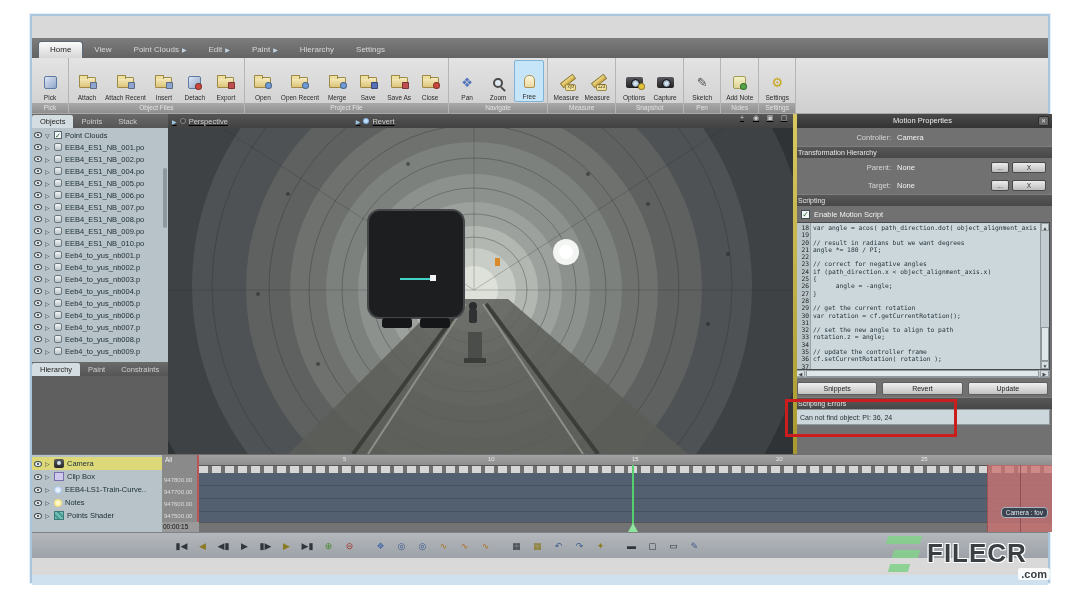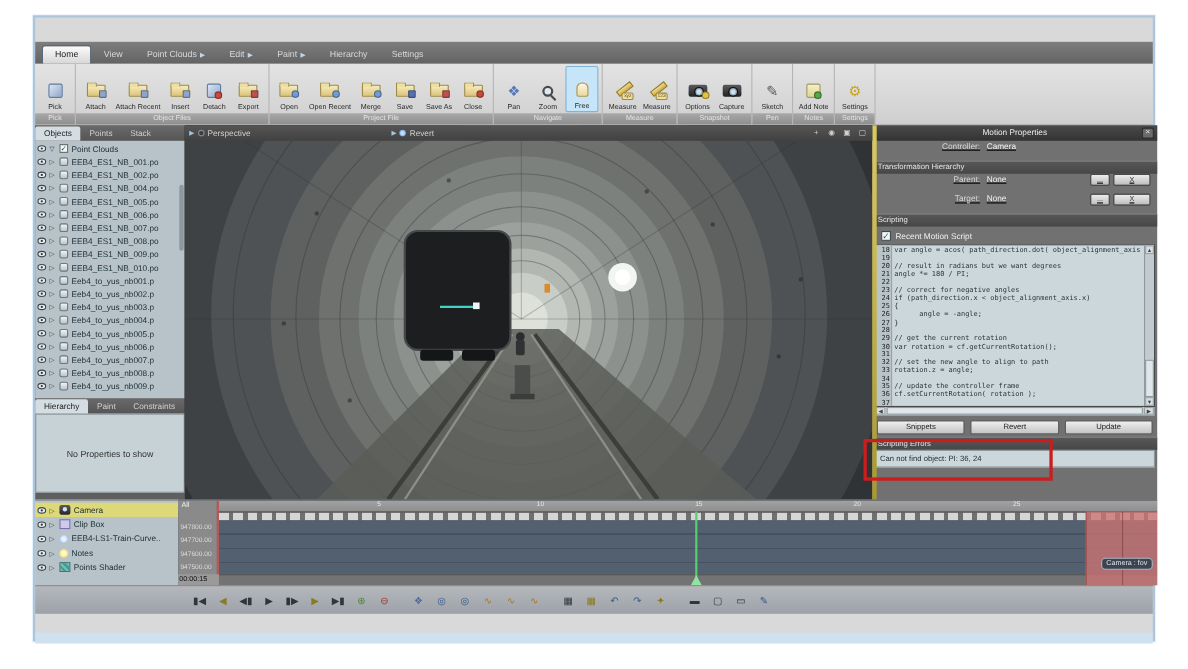--- a/index.html
+++ b/index.html
@@ -89,36 +89,36 @@
     border-radius:2px; flex:none; }
   .chk { width:8px; height:8px; background:#f4f8fa; border:1px solid #5a656b; font-size:7px; line-height:8px;
     color:#1f5c2a; text-align:center; flex:none; }
   #objscroll { position:absolute; right:1px; top:40px; width:4px; height:60px; background:#8d999f; border-radius:2px; }
   #propbody { height:72px; background:#c7d2d6; border:1px solid #8a9499; display:flex; align-items:center; justify-content:center; }
   #propbody .txt { font-size:8px; color:#333; }
 
   
   #viewport { position:absolute; left:136px; top:98px; width:625px; height:340px; background:#222; }
   #vphead { position:absolute; left:0; top:0; width:100%; height:14px; background:linear-gradient(#555,#414141);
-    display:flex; align-items:center; gap:4px; padding:0 4px; z-index:5; }
+    display:flex; gap:4px; padding:0 4px; z-index:5;text-decoration:underline; }
   .vplabel { display:flex; align-items:center; gap:3px; font-size:7.5px; color:#cfcfcf; }
   .vplabel .arr { color:#9fc6e2; font-size:6px; }
   .vpdot { width:6px; height:6px; border-radius:50%; }
   #vphead .spacer { flex:1; }
   .vpico { font-size:7px; color:#cfcfcf; width:10px; text-align:center; }
   #tunnel { position:absolute; left:0; top:0; width:100%; height:100%; }
 
   
   #rightpanel { position:absolute; left:761px; top:98px; width:259px; height:340px; background:#717171; }
   #rp-edge { position:absolute; left:0; top:0; width:4px; height:100%; background:linear-gradient(#d9c95e,#a8992e); z-index:3;}
   #rp-title { height:14px; background:linear-gradient(#4a4a4a,#333); color:#ececec; font-size:7.5px;
     text-align:center; line-height:14px; position:relative; }
   #rp-title .x { position:absolute; right:3px; top:2px; width:11px; height:10px; background:#6a6a6a;
     border:1px solid #2c2c2c; color:#ddd; font-size:6px; line-height:9px; text-align:center; border-radius:2px;}
-  .rp-row { display:flex; height:18px; padding:0 6px 0 0;text-decoration:underline; }
+  .rp-row { display:flex; align-items:center; height:18px; padding:0 6px 0 0; }
   .rp-lab { width:104px; text-align:right; font-size:7.5px; color:#d6d6d6; padding-right:6px; }
   .rp-val { font-size:7.5px; color:#f2f2f2; flex:1; }
   .rp-strip { height:12px; background:linear-gradient(#575757,#474747); color:#e6e6e6; font-size:7px;
     line-height:12px; padding-left:5px; border-top:1px solid #7e7e7e; }
   .minibtn { height:11px; border:1px solid #4a4a4a; border-radius:2px; background:linear-gradient(#ececec,#bdbdbd);
     font-size:6.5px; color:#333; text-align:center; line-height:10px; }
   .mb-dots { width:18px; margin-right:3px; }
   .mb-x { width:34px; }
   .rp-check { display:flex; align-items:center; gap:4px; height:16px; padding-left:8px; }
   .rp-check .box { width:9px; height:9px; background:#f2f6f8; border:1px solid #3e4a52; font-size:8px;
@@ -567,23 +567,20 @@
             <span class="cubeic"></span>
             <span class="nm">Eeb4_to_yus_nb009.p</span>
           </div>
           <div id="objscroll"></div>
         </div>
       <div class="paneltabs" id="proptabs">
           <div class="ptab active">Hierarchy</div>
           <div class="ptab">Paint</div>
           <div class="ptab">Constraints</div>
         </div>
-      <div id="propbody">
-        <div class="txt">No Properties to show</div>
-      </div>
     </div>
 
     <div id="viewport">
       <svg id="tunnel" viewBox="0 0 625 340" preserveAspectRatio="none">
         <rect x="0" y="0" width="625" height="340" fill="#26292b"></rect>
         <circle cx="300" cy="170" r="420" fill="#303335"></circle>
         <circle cx="302" cy="170" r="340" fill="#3e4244"></circle>
         <circle cx="304" cy="172" r="280" fill="#4e5254"></circle>
         <circle cx="306" cy="174" r="228" fill="#5e615f"></circle>
         <circle cx="306" cy="176" r="184" fill="#6e716d"></circle>
@@ -676,21 +673,21 @@
       </div>
       <div class="rp-row">
         <div class="rp-lab">Target:</div>
         <div class="rp-val">None</div>
         <div class="minibtn mb-dots">...</div>
         <div class="minibtn mb-x">X</div>
       </div>
       <div class="rp-strip">Scripting</div>
       <div class="rp-check">
         <div class="box">✓</div>
-        <div class="clb">Recent Motion Script</div>
+        <div class="clb">Enable Motion Script</div>
       </div>
       <div id="scriptbox">
         <div id="slnums">
             <div>18</div>
             <div>19</div>
             <div>20</div>
             <div>21</div>
             <div>22</div>
             <div>23</div>
             <div>24</div>
@@ -870,13 +867,20 @@
           <span class="g">▭</span>
         </div>
         <div class="pbtn">
           <span class="g" style="color: rgb(58, 90, 138);">✎</span>
         </div>
       </div>
 
     <div id="framebottom"></div>
   </div>
 
+  <div id="watermark">
+    <div class="bar" style="left:0;top:6px;width:34px;height:8px;"></div>
+    <div class="bar" style="left:6px;top:20px;width:26px;height:8px;"></div>
+    <div class="bar" style="left:2px;top:34px;width:20px;height:8px;"></div>
+    <div id="wm-text">FILECR</div>
+    <div id="wm-com">.com</div>
+  </div>
 </div>
 
 </body></html>

